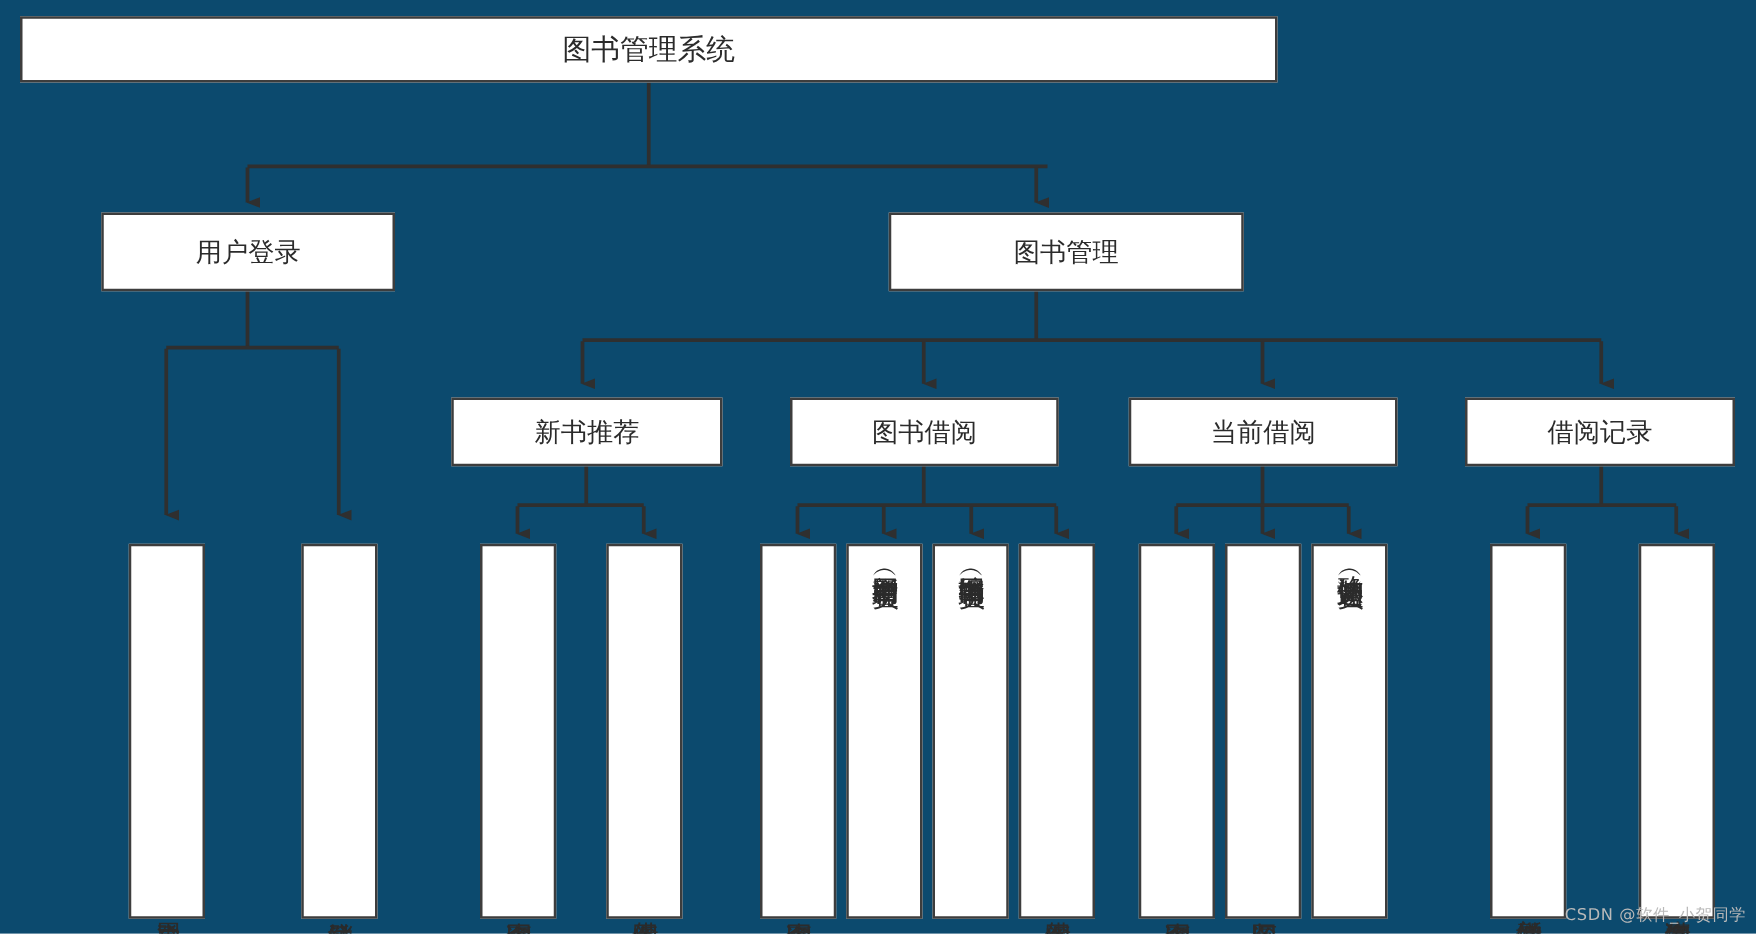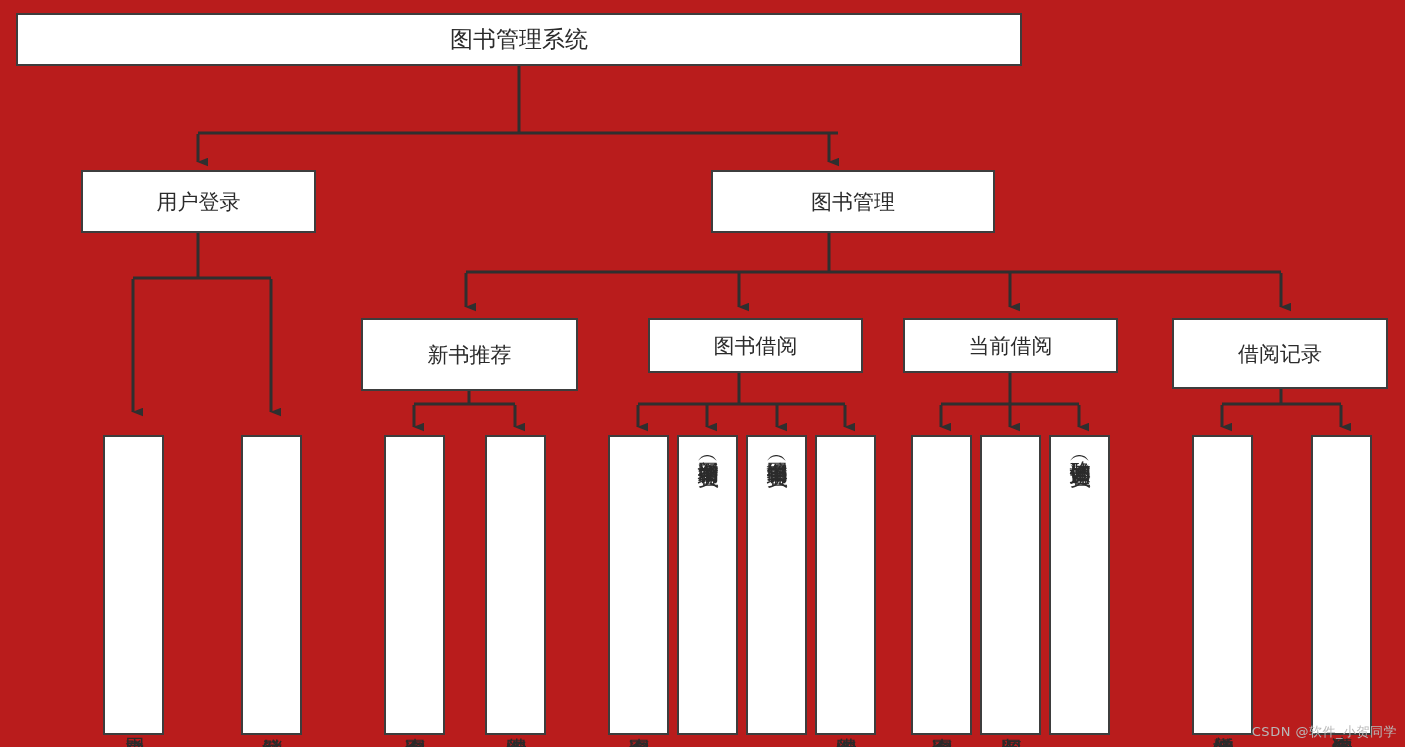--- a/index.html
+++ b/index.html
@@ -7,21 +7,21 @@
     padding: 0;
     background: #ffffff;
   }
   body {
     font-family: "DejaVu Sans", "Liberation Sans", sans-serif;
   }
   #canvas {
     position: relative;
     width: 1405px;
     height: 747px;
-    background: #b91c1c;
+    background: #0c4a6e;
     overflow: hidden;
   }
   svg.wires {
     position: absolute;
     left: 0;
     top: 0;
     width: 1405px;
     height: 747px;
     pointer-events: none;
   }
@@ -132,30 +132,30 @@
     <span>图书管理系统</span>
   </div>
 
   <div class="node lvl2" style="left:81px; top:170px; width:235px; height:63px;">
     <span>用户登录</span>
   </div>
   <div class="node lvl2" style="left:711px; top:170px; width:284px; height:63px;">
     <span>图书管理</span>
   </div>
 
-  <div class="node lvl3" style="left:361px; top:318px; width:217px; height:73px;font-family:Liberation Mono, monospace;">
+  <div class="node lvl3" style="left:361px; top:318px; width:217px; height:55px;font-family:Liberation Mono, monospace;">
     <span>新书推荐</span>
   </div>
-  <div class="node lvl3" style="left:632px; top:318px; width:215px; height:55px;margin-left:16px;">
+  <div class="node lvl3" style="left:632px; top:318px; width:215px; height:55px;">
     <span>图书借阅</span>
   </div>
   <div class="node lvl3" style="left:903px; top:318px; width:215px; height:55px;font-family:Liberation Mono, monospace;">
     <span>当前借阅</span>
   </div>
-  <div class="node lvl3" style="left:1172px; top:318px; width:216px; height:71px;">
+  <div class="node lvl3" style="left:1172px; top:318px; width:216px; height:55px;">
     <span>借阅记录</span>
   </div>
 
   <div class="node leaf" style="left:103px; top:435px; width:61px; height:300px;">
     <span class="vlabel">用户登录</span>
   </div>
   <div class="node leaf" style="left:241px; top:435px; width:61px; height:300px;">
     <span class="vlabel">注销登录</span>
   </div>
 

